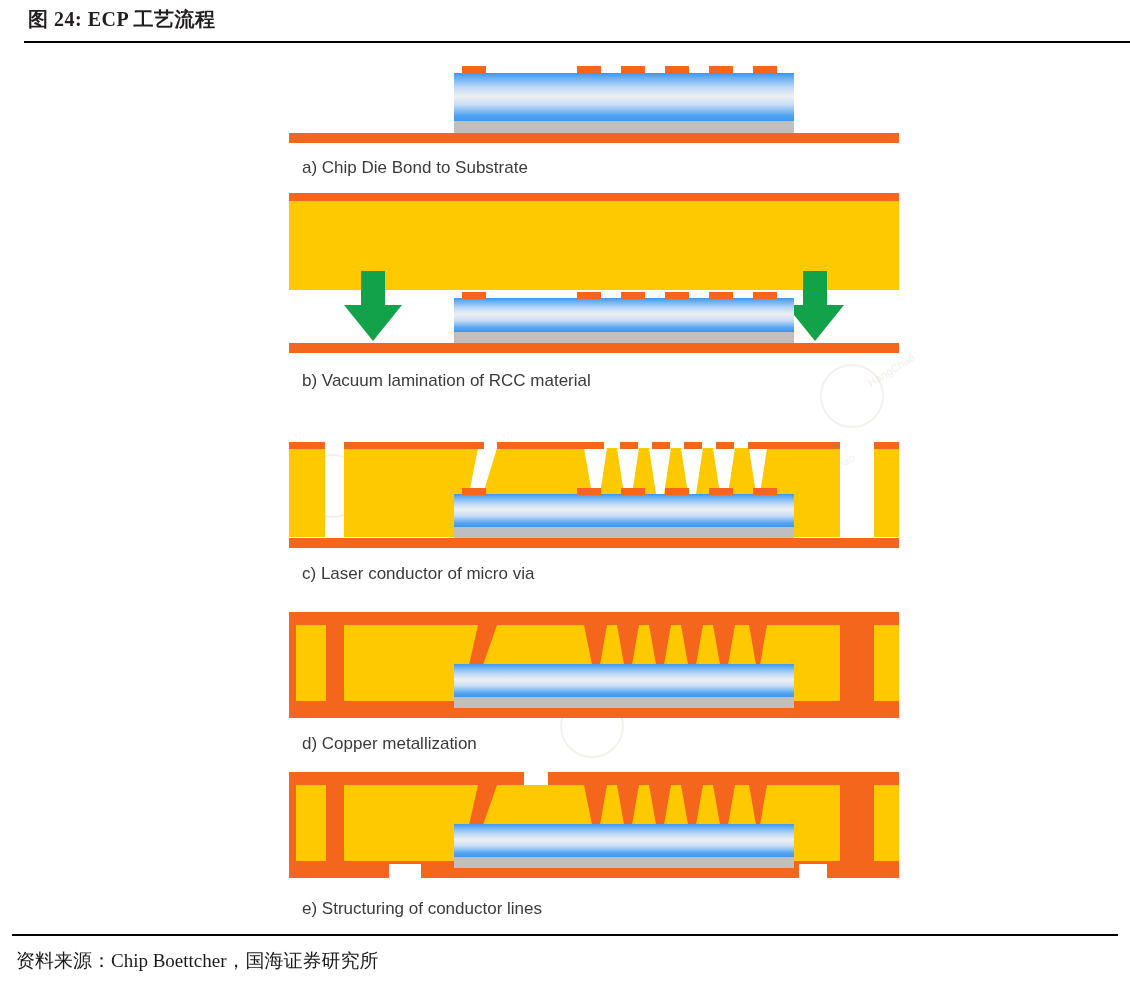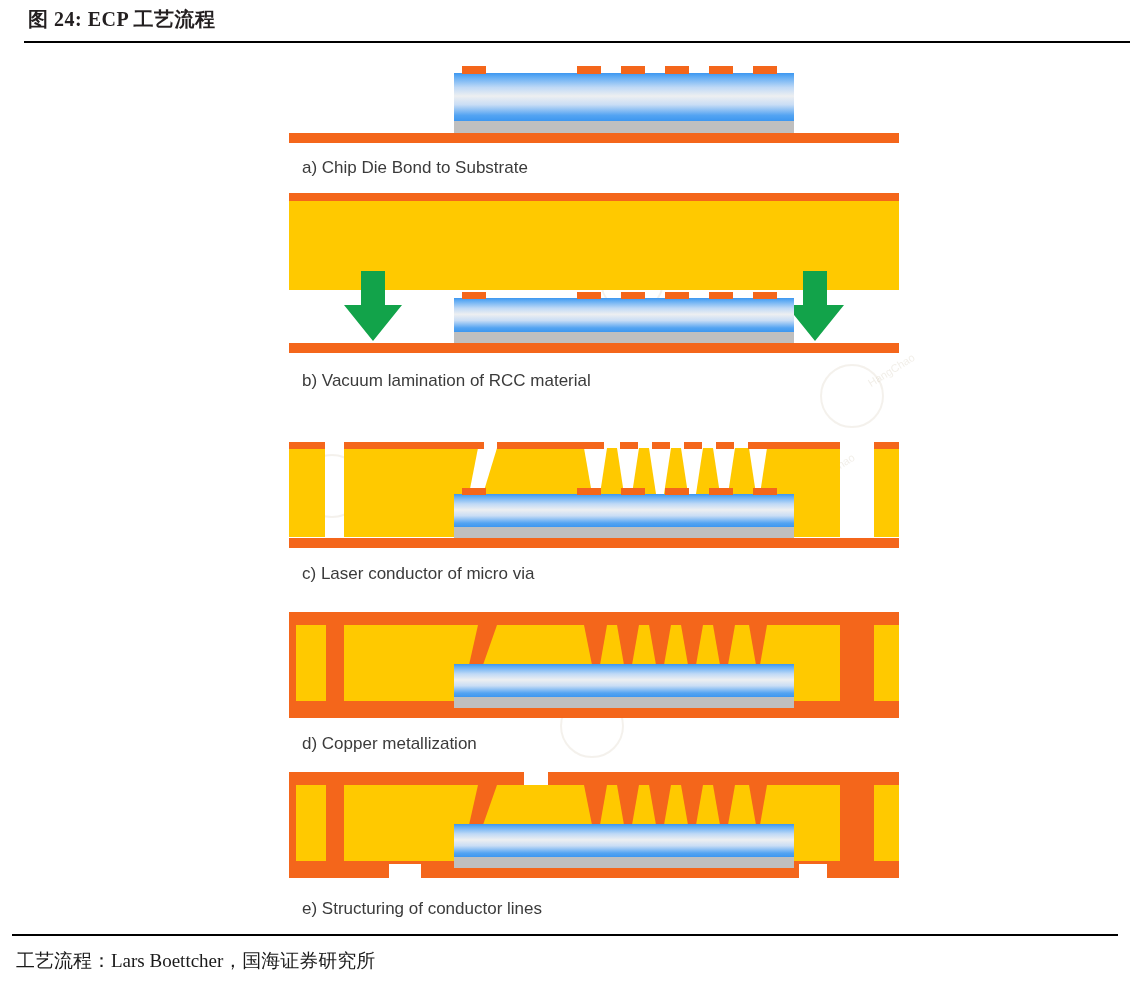--- a/index.html
+++ b/index.html
@@ -289,13 +289,13 @@
       <div class="b chipbody" style="left:430px; top:60px; width:340px; height:33px;"></div>
 
       <div class="b orange" style="left:265px; top:104px; width:610px; height:10px;"></div>
     </div>
     <div class="caption" style="left:278px; top:130px;">d) Copper metallization</div>
   </div>
 
 </div>
 
 <div class="rule-bot"></div>
-<div class="source">工艺流程：Lars Boettcher，国海证券研究所</div>
+<div class="source">资料来源：Chip Boettcher，国海证券研究所</div>
 
 </body></html>

